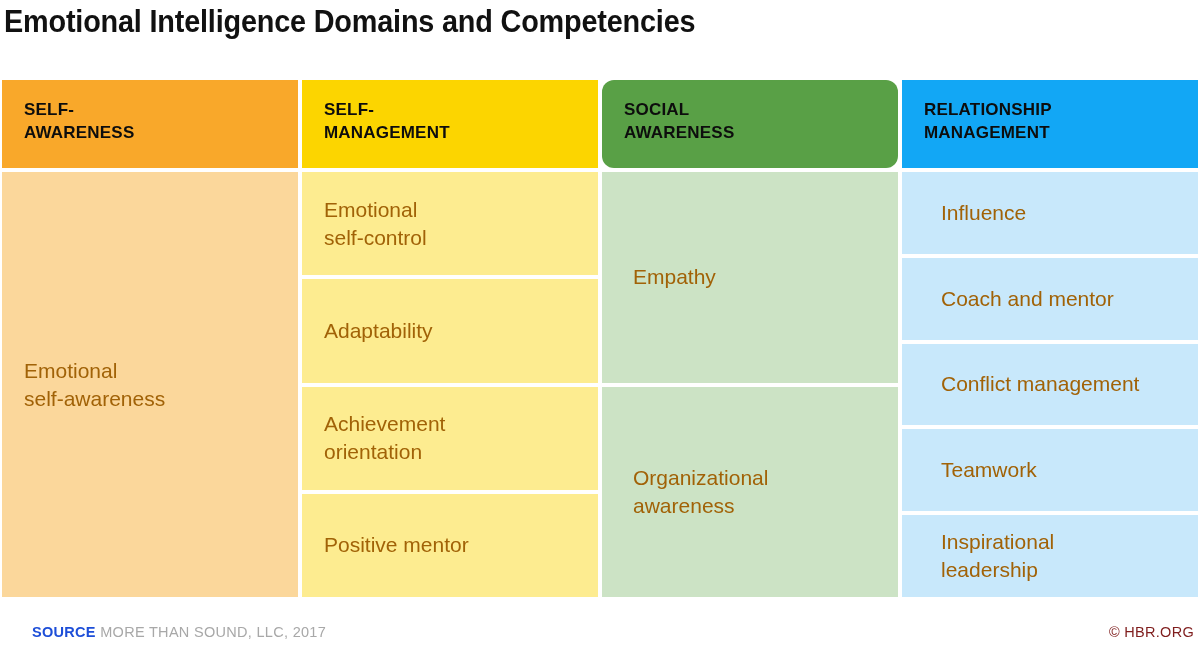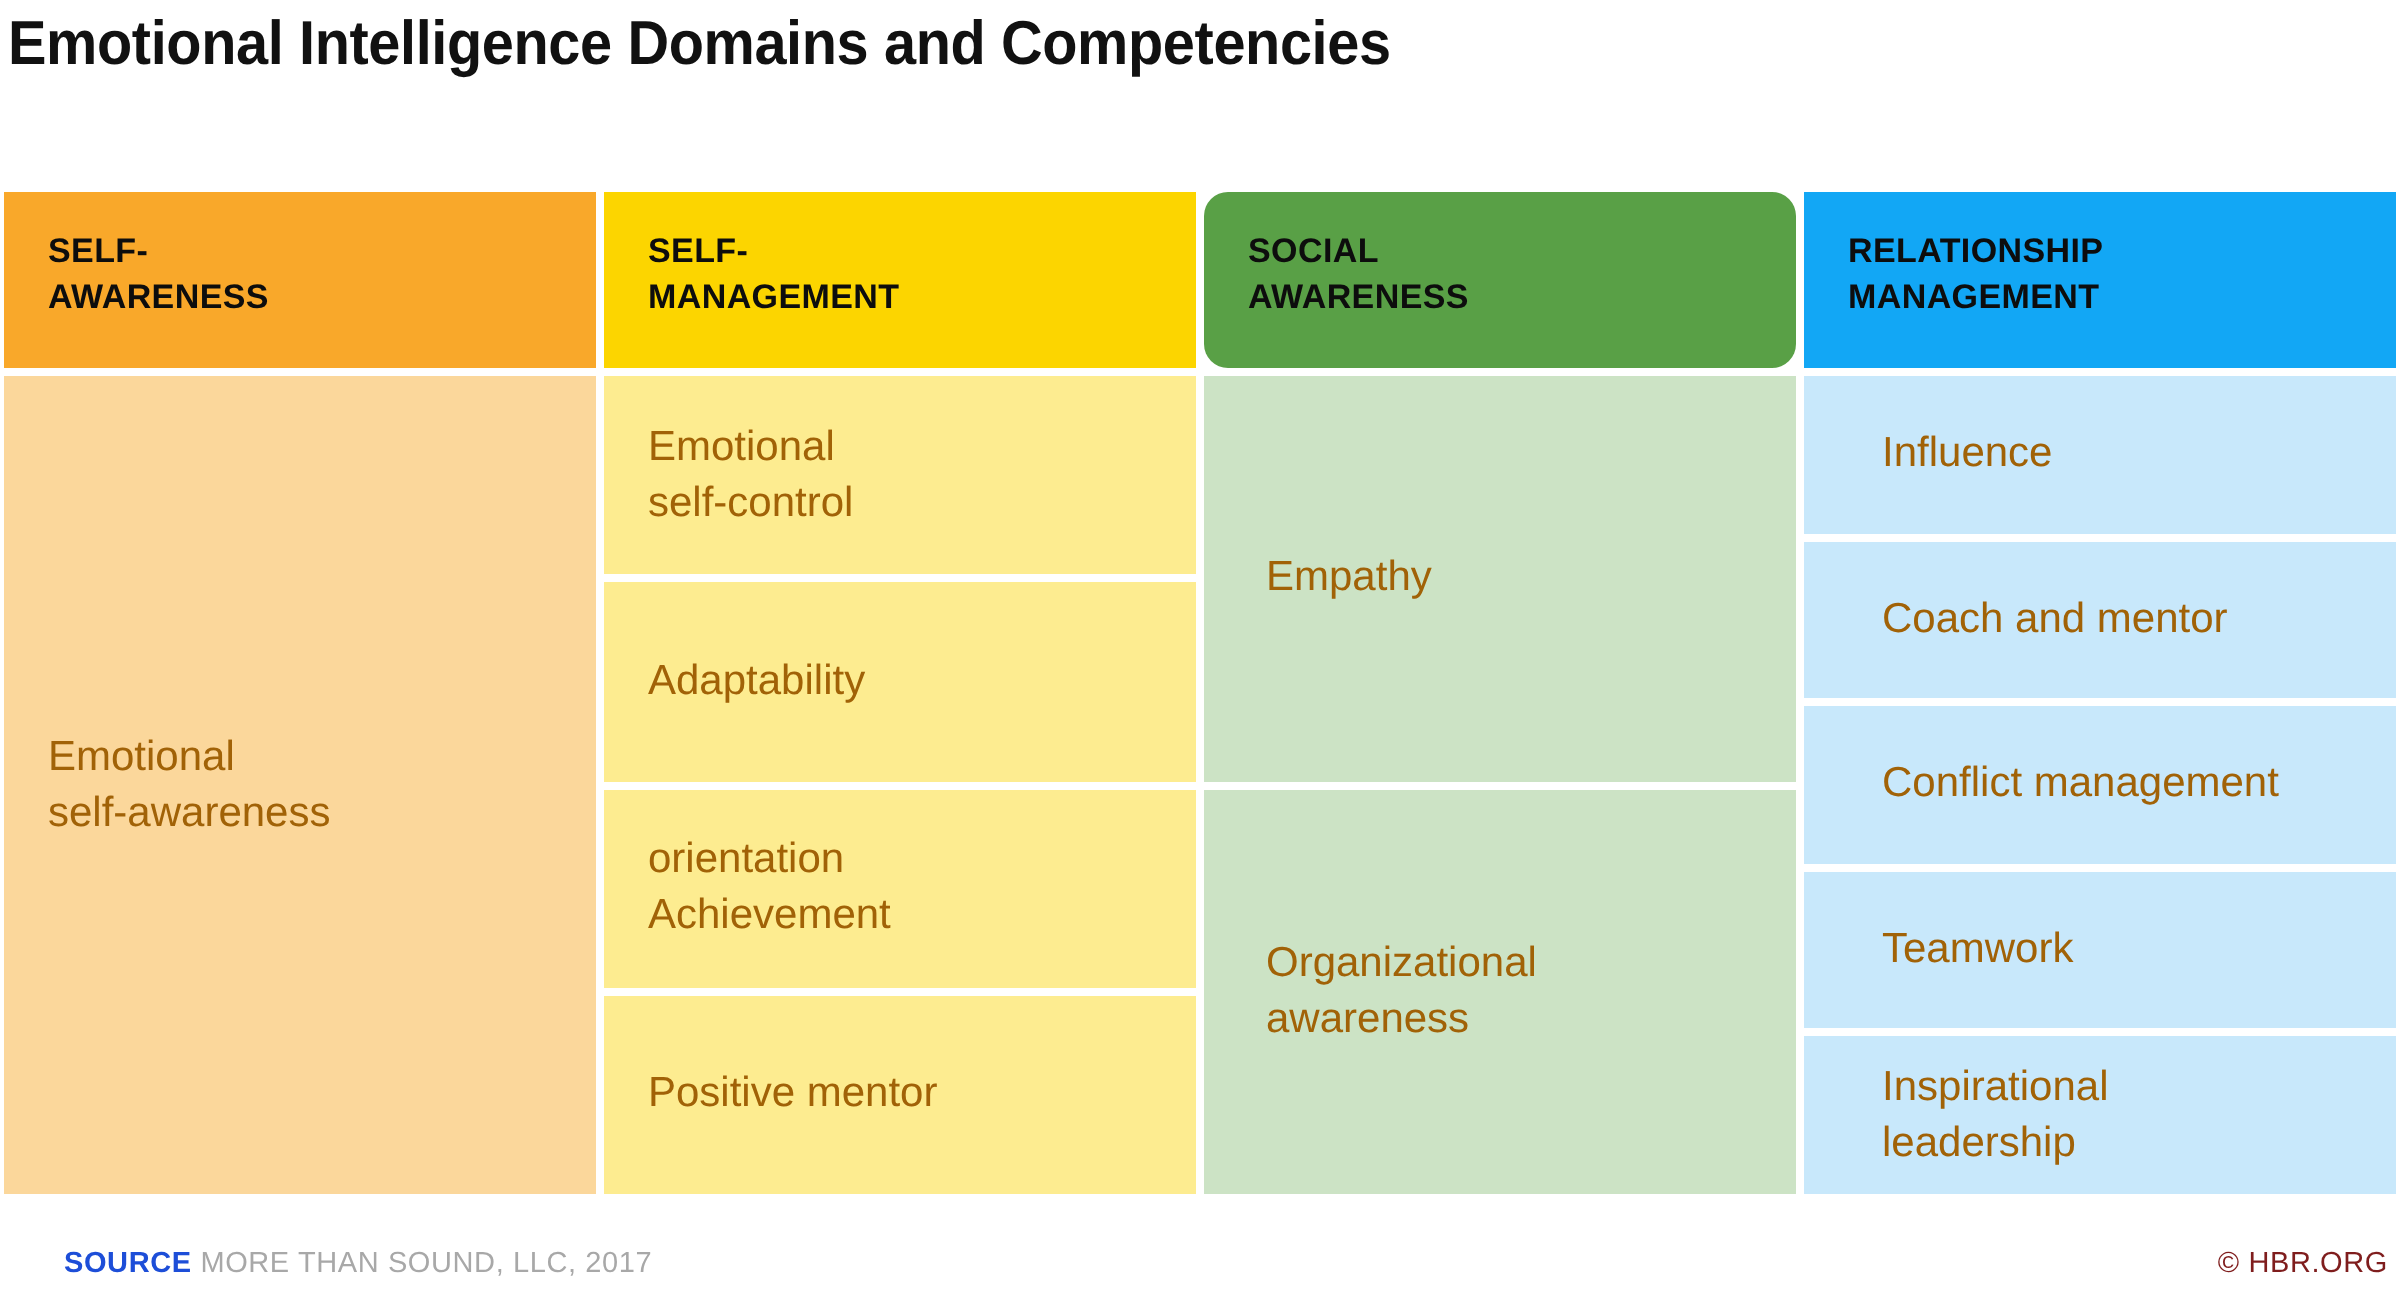--- a/index.html
+++ b/index.html
@@ -46,21 +46,20 @@
     width: 1196px;
     height: 517px;
     display: flex;
     gap: 4px;
   }
 
   .col {
     display: flex;
     flex-direction: column;
     gap: 4px;
-    margin-top: 16px;
   }
   .col-1 { width: 297px; }
   .col-2 { width: 297px; }
   .col-3 { width: 297px; }
   .col-4 { width: 297px; }
 
   .col-head {
     height: 88px;
     flex: 0 0 88px;
     box-sizing: border-box;
@@ -173,22 +172,22 @@
             <span>self-control</span>
           </div>
         </div>
         <div class="cell body-self-management">
           <div>
             <span>Adaptability</span>
           </div>
         </div>
         <div class="cell body-self-management">
           <div>
+            <span>Achievement</span>
             <span>orientation</span>
-            <span>Achievement</span>
           </div>
         </div>
         <div class="cell body-self-management">
           <div>
             <span>Positive mentor</span>
           </div>
         </div>
       </div>
     </div>
 

